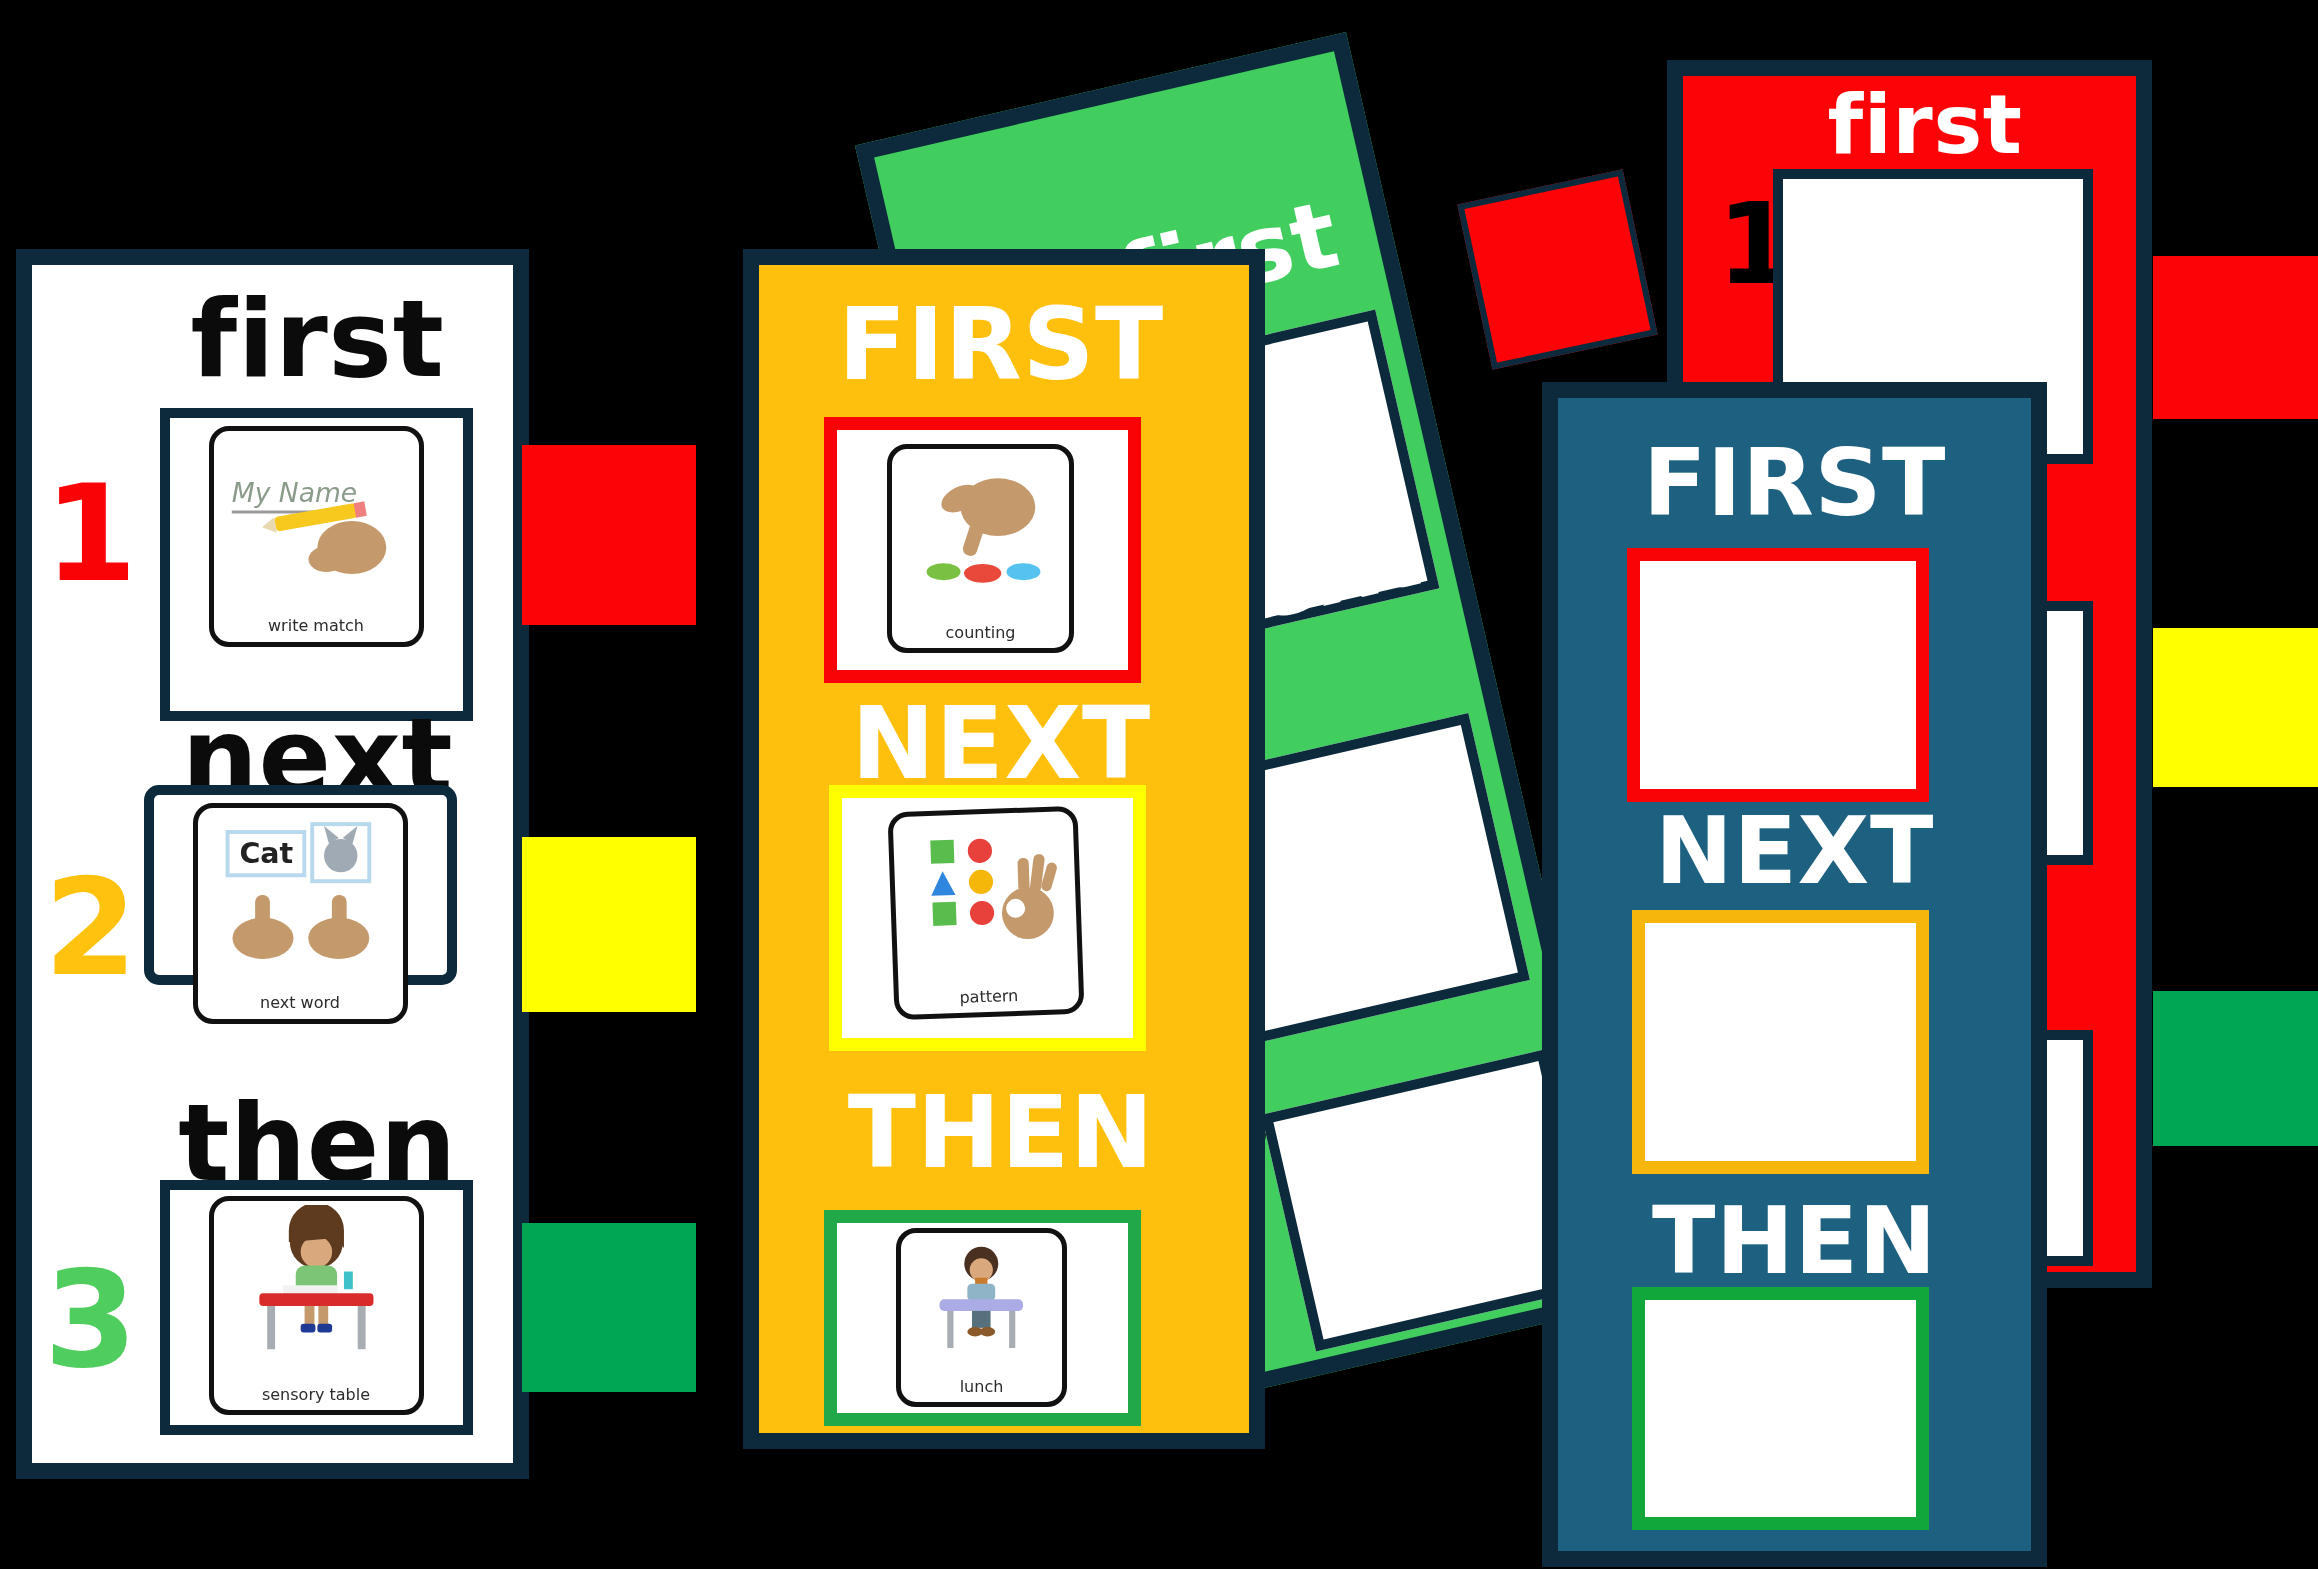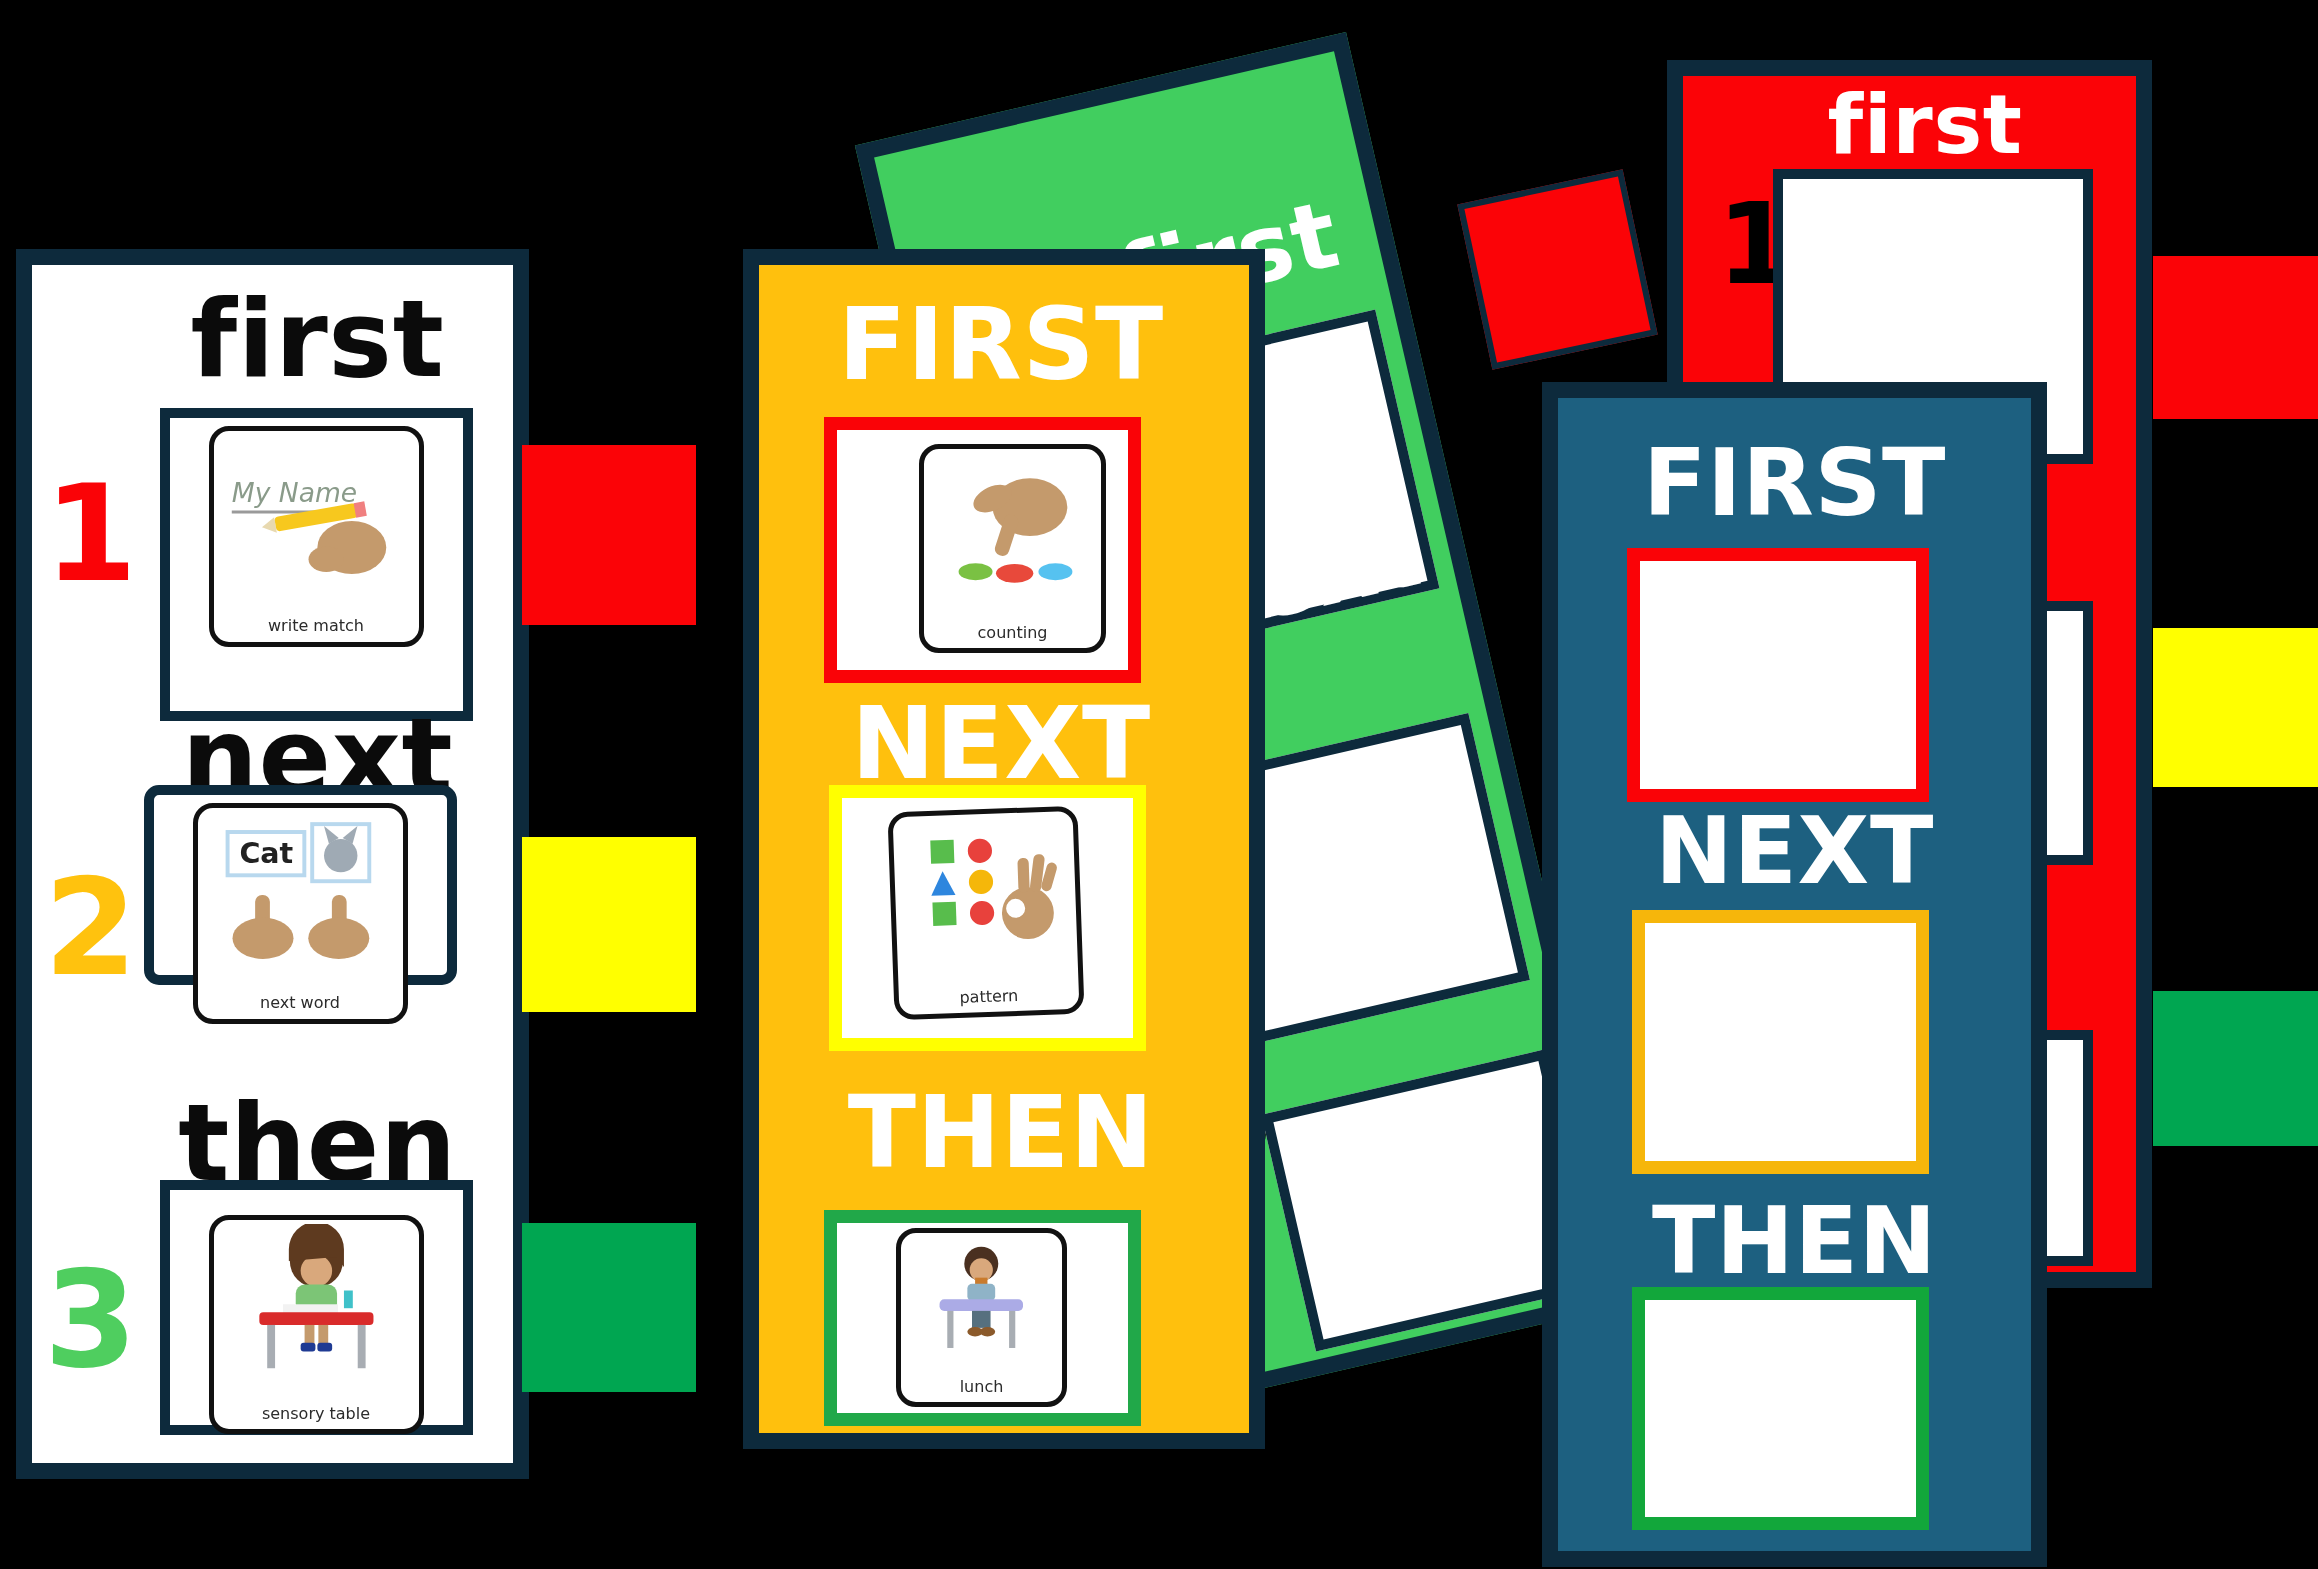--- a/index.html
+++ b/index.html
@@ -47,21 +47,21 @@
   </div>
 
   <div class="sq" style="left:2153px;top:256px;width:169px;height:163px;background:#FB0307;z-index:2;"></div>
   <div class="sq" style="left:2153px;top:628px;width:167px;height:159px;background:#FFFF00;z-index:2;"></div>
   <div class="sq" style="left:2153px;top:991px;width:167px;height:155px;background:#00A651;z-index:2;"></div>
 
   <div class="board" style="left:743px;top:249px;width:522px;height:1200px;background:#FFC00D;z-index:3;">
     <span class="lbl lbl-white" style="left:37px;top:30px;width:410px;font-size:100px;">FIRST</span>
 
     <div class="slot" style="left:65px;top:152px;width:317px;height:266px;border:13.7px solid #FA0307;">
-      <div class="picto" style="left:50px;top:13.7px;width:187px;height:209px;margin-left:32px;">
+      <div class="picto" style="left:50px;top:13.7px;width:187px;height:209px;">
         <svg viewBox="0 0 200 150">
           <g fill="#C49A6C">
             <ellipse cx="120" cy="52" rx="44" ry="34"></ellipse>
             <ellipse cx="76" cy="42" rx="24" ry="14" transform="rotate(-25 76 42)"></ellipse>
             <rect x="84" y="60" width="17" height="50" rx="8" transform="rotate(18 92 85)"></rect>
           </g>
           <ellipse cx="56" cy="128" rx="20" ry="10" fill="#7AC143"></ellipse>
           <ellipse cx="102" cy="130" rx="22" ry="11" fill="#E8493B"></ellipse>
           <ellipse cx="150" cy="128" rx="20" ry="10" fill="#56C2F0"></ellipse>
         </svg>
@@ -164,21 +164,21 @@
             <ellipse cx="139" cy="124" rx="31" ry="21"></ellipse>
           </g>
         </svg>
         <div class="cap">next word</div>
       </div>
     </div>
 
     <span class="lbl lbl-black" style="left:112px;top:825px;width:348px;font-size:107px;">then</span>
     <span class="num" style="left:12.4px;top:988px;width:87px;font-size:134px;color:#4FCE5F;">3</span>
     <div class="slot navy-slot" style="left:128px;top:915px;width:313px;height:255px;">
-      <div class="picto" style="left:39px;top:6.2px;width:215px;height:219px;margin-top:19px;">
+      <div class="picto" style="left:39px;top:6.2px;width:215px;height:219px;">
         <svg viewBox="0 0 200 150">
           <circle cx="100" cy="34" r="27" fill="#5E3A1F"></circle>
           <circle cx="100" cy="44" r="16" fill="#D9A87C"></circle>
           <path d="M72 22 a28 28 0 0 1 56 0 l0 18 l-8 -10 l-48 4 z" fill="#5E3A1F"></path>
           <rect x="79" y="58" width="42" height="28" rx="9" fill="#7CC576"></rect>
           <rect x="66" y="78" width="56" height="9" fill="#F2F2F2"></rect>
           <rect x="128" y="64" width="9" height="18" fill="#3FC1C9"></rect>
           <rect x="42" y="86" width="116" height="13" rx="4" fill="#D92B2B"></rect>
           <rect x="50" y="99" width="8" height="44" fill="#A8ADB3"></rect>
           <rect x="142" y="99" width="8" height="44" fill="#A8ADB3"></rect>

